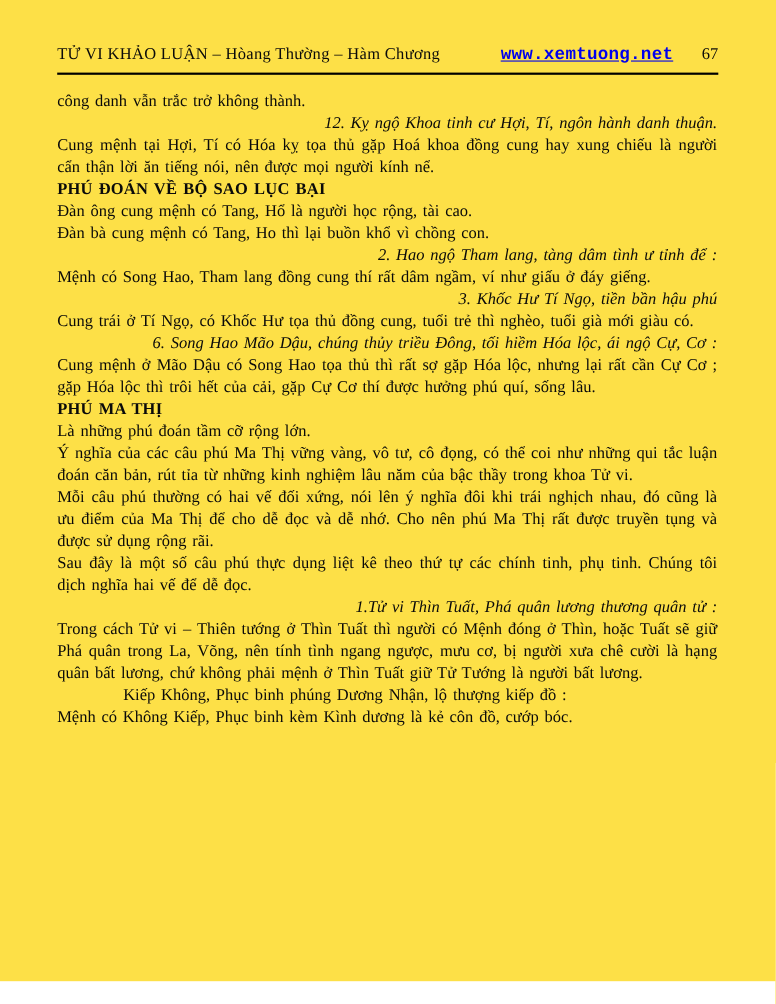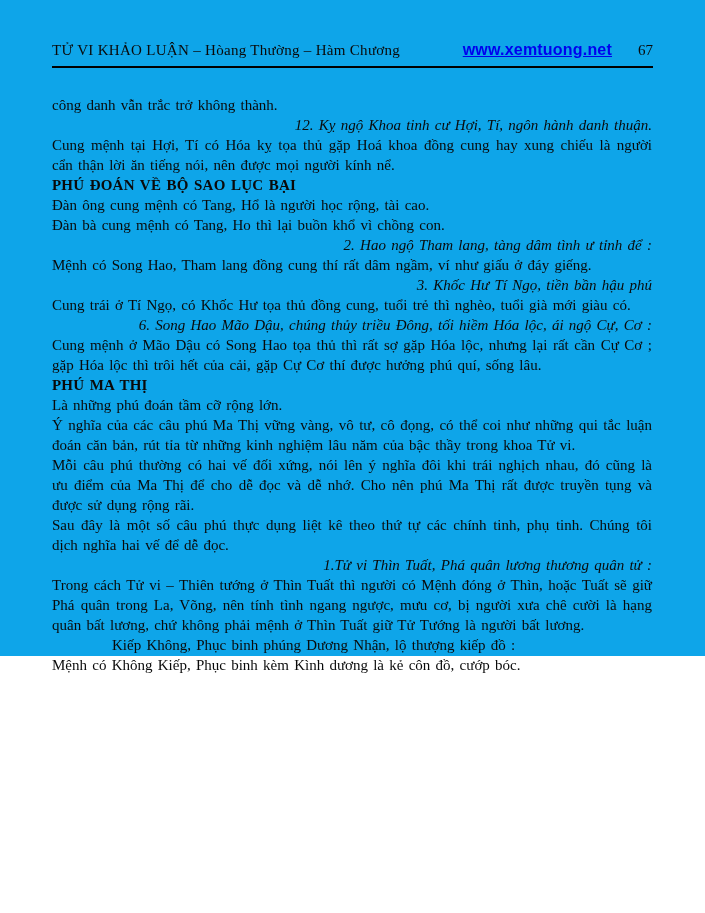--- a/index.html
+++ b/index.html
@@ -5,38 +5,38 @@
   html, body { margin: 0; padding: 0; }
   body {
     width: 705px; height: 913px;
     background: #ffffff;
     font-family: "Liberation Serif", "DejaVu Serif", serif;
     color: #0a0a0a;
     overflow: hidden;
   }
   .page {
     position: relative;
-    width: 705px; height: 656px;
-    background: #0ea5e9;
+    width: 705px; height: 892px;
+    background: #fde047;
   }
   .header {
     position: absolute;
     left: 52px; width: 601px; top: 40px;
     display: flex;
     align-items: baseline;
     font-size: 15px;
     line-height: 20px;
     white-space: nowrap;
   }
   .header .title {
     flex: 1 1 auto;
     letter-spacing: 0.3px;
   }
   .header .link {
-    font-family: Liberation Sans, sans-serif;
+    font-family: Liberation Mono, monospace;
     font-weight: bold;
     font-size: 16px;
     text-decoration: underline;
     cursor: pointer;
     letter-spacing: 0.2px;
   }
   .header .pagenum {
     margin-left: 26px;
     font-size: 15px;
   }
@@ -44,21 +44,20 @@
     position: absolute;
     left: 52px; width: 601px; top: 66px;
     border-top: 2px solid #000000;
   }
   .content {
     position: absolute;
     left: 52px; width: 600px; top: 82px;
     font-size: 15px;
     line-height: 20px;
     word-spacing: 1.5px;
-    margin-top: 13px;
   }
   .content p { margin: 0; padding: 0; }
   .p   { text-align: left; }
   .j   { text-align: justify; }
   .i   { font-style: italic; text-align: right; }
   .h   { font-weight: bold; padding-left: 58px; text-align: left; letter-spacing: 0.2px; }
   .tab { text-indent: 60px; text-align: left; }
   .sp0 { margin-top: 0; }
   .sp1 { margin-top: 14px; }
   .sp2 { margin-top: 22px; }

